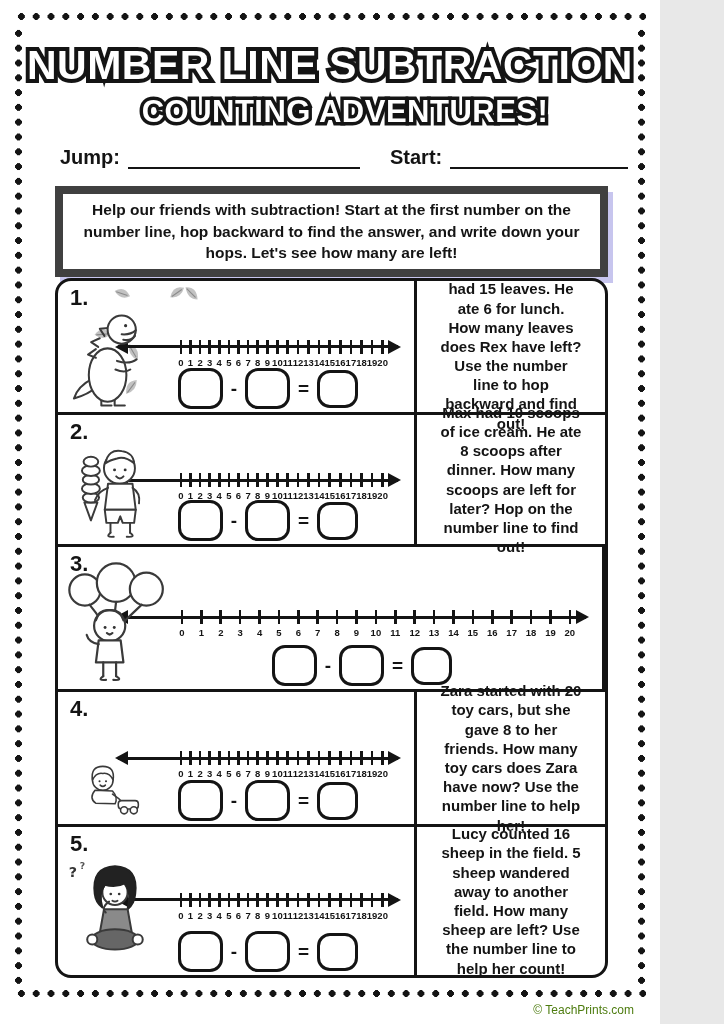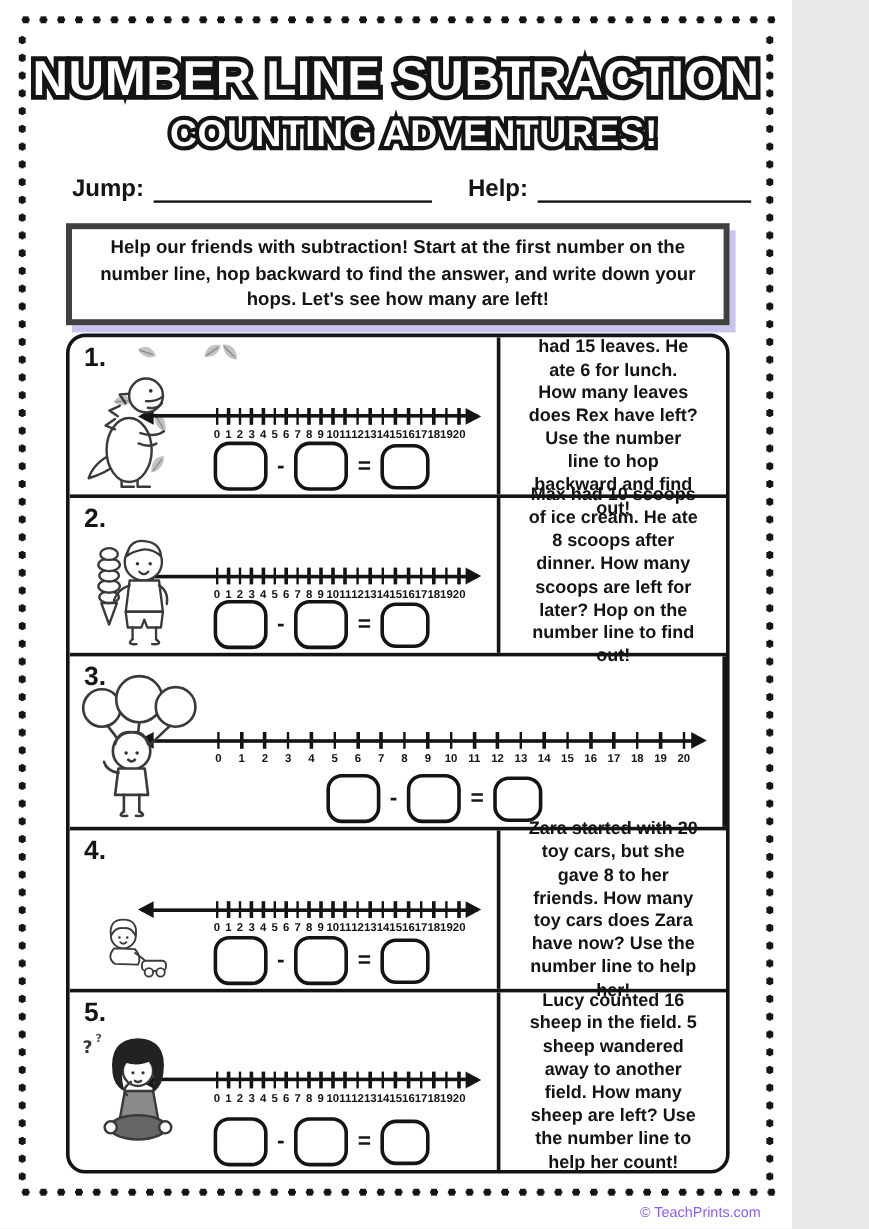--- a/index.html
+++ b/index.html
@@ -31,21 +31,21 @@
   
   .namedate{position:absolute;top:146px;left:60px;right:56px;font-size:20px;font-weight:bold;}
   .nd-group{position:absolute;top:0;white-space:nowrap;}
   .nd-name{left:0;}
   .nd-date{left:330px;}
   .blank{display:inline-block;border-bottom:2px solid #141414;height:20px;vertical-align:bottom;margin-left:8px;}
   .blank-name{width:232px;}
   .blank-date{width:178px;}
   
   .instructions{position:absolute;left:55px;right:52px;top:186px;min-height:60px;
-    border:5px solid #404040;background:#fff;box-shadow:5px 6px 0 #c7c5ee;
+    border:8px solid #404040;background:#fff;box-shadow:5px 6px 0 #c7c5ee;
     display:flex;align-items:center;justify-content:center;padding:5px 14px;box-sizing:border-box;
     text-align:center;font-size:15.5px;font-weight:bold;line-height:1.4;}
   
   .worksheet-table{position:absolute;left:55px;right:52px;top:278px;height:700px;box-sizing:border-box;
     border:3px solid #141414;border-radius:16px;overflow:hidden;display:flex;flex-direction:column;background:#fff;}
   .problem-row{display:flex;border-bottom:3px solid #141414;box-sizing:border-box;flex:none;}
   .problem-row:last-child{border-bottom:none;}
   .row-1{height:134px;}.row-2{height:132px;}.row-3{height:145px;}.row-4{height:135px;}.row-5{height:148px;}
   .problem-left{position:relative;flex:1;border-right:3px solid #141414;overflow:hidden;}
   .problem-right{width:188px;display:flex;align-items:center;justify-content:center;
@@ -74,21 +74,21 @@
   
   .equation{position:absolute;left:58px;right:14px;bottom:3px;display:flex;align-items:center;
     justify-content:center;gap:8px;margin-left:20px;}
   .answer-box{width:45px;height:41px;border:3px solid #141414;border-radius:13px;background:#fff;box-sizing:border-box;}
   .answer-box.small{width:41px;height:38px;}
   .op{font-size:19px;font-weight:bold;}
   
   .leaves{display:none;}
   .has-leaves .leaves{display:block;position:absolute;left:0;top:0;width:100%;height:100%;pointer-events:none;z-index:0;}
   
-  .footer{position:absolute;right:26px;bottom:7px;font-size:12px;color:#8b5cf6;}
+  .footer{position:absolute;right:26px;bottom:7px;font-size:12px;color:#4d7c0f;}
 </style>
 </head>
 <body>
 
 <svg width="0" height="0" style="position:absolute" aria-hidden="true">
   <defs>
     <g id="leaf">
       <path d="M1 7 Q7 -5 19 1 Q13 11 1 7 Z" fill="#b3b3b3" opacity="0.8"></path>
       <line x1="3" y1="6.5" x2="16" y2="2" stroke="#8a8a8a" stroke-width="1.2"></line>
     </g>
@@ -186,21 +186,21 @@
       <span class="outline-back" aria-hidden="true">COUNTING ADVENTURES!</span>
       <span class="outline-front">COUNTING ADVENTURES!</span>
     </span>
   </div>
 
   <div class="namedate">
     <span class="nd-group nd-name">
       <span>Jump:</span><span class="blank blank-name"></span>
     </span>
     <span class="nd-group nd-date">
-      <span>Help:</span><span class="blank blank-date"></span>
+      <span>Start:</span><span class="blank blank-date"></span>
     </span>
   </div>
 
   <div class="instructions" style="box-shadow: rgb(199, 197, 238) 5px 6px 0px;">
     <span>Help our friends with subtraction! Start at the first number on the number line, hop backward to find the answer, and write down your hops. Let's see how many are left!</span>
   </div>
 
   <div class="worksheet-table">
       <div class="problem-row row-1 has-leaves">
     <div class="problem-left">

